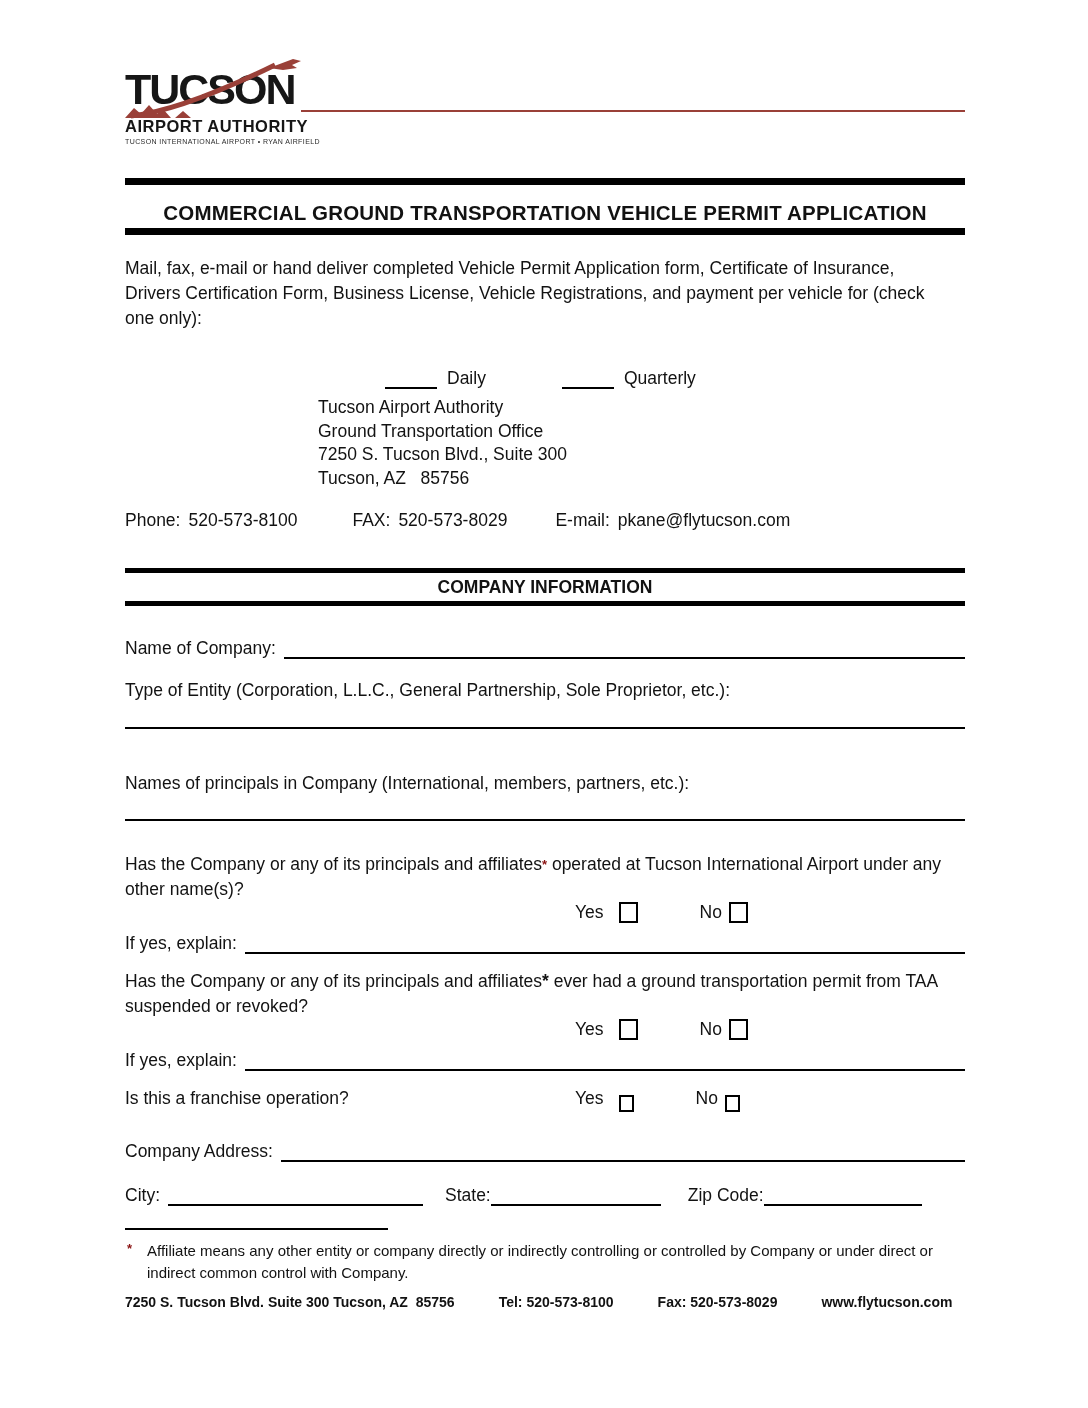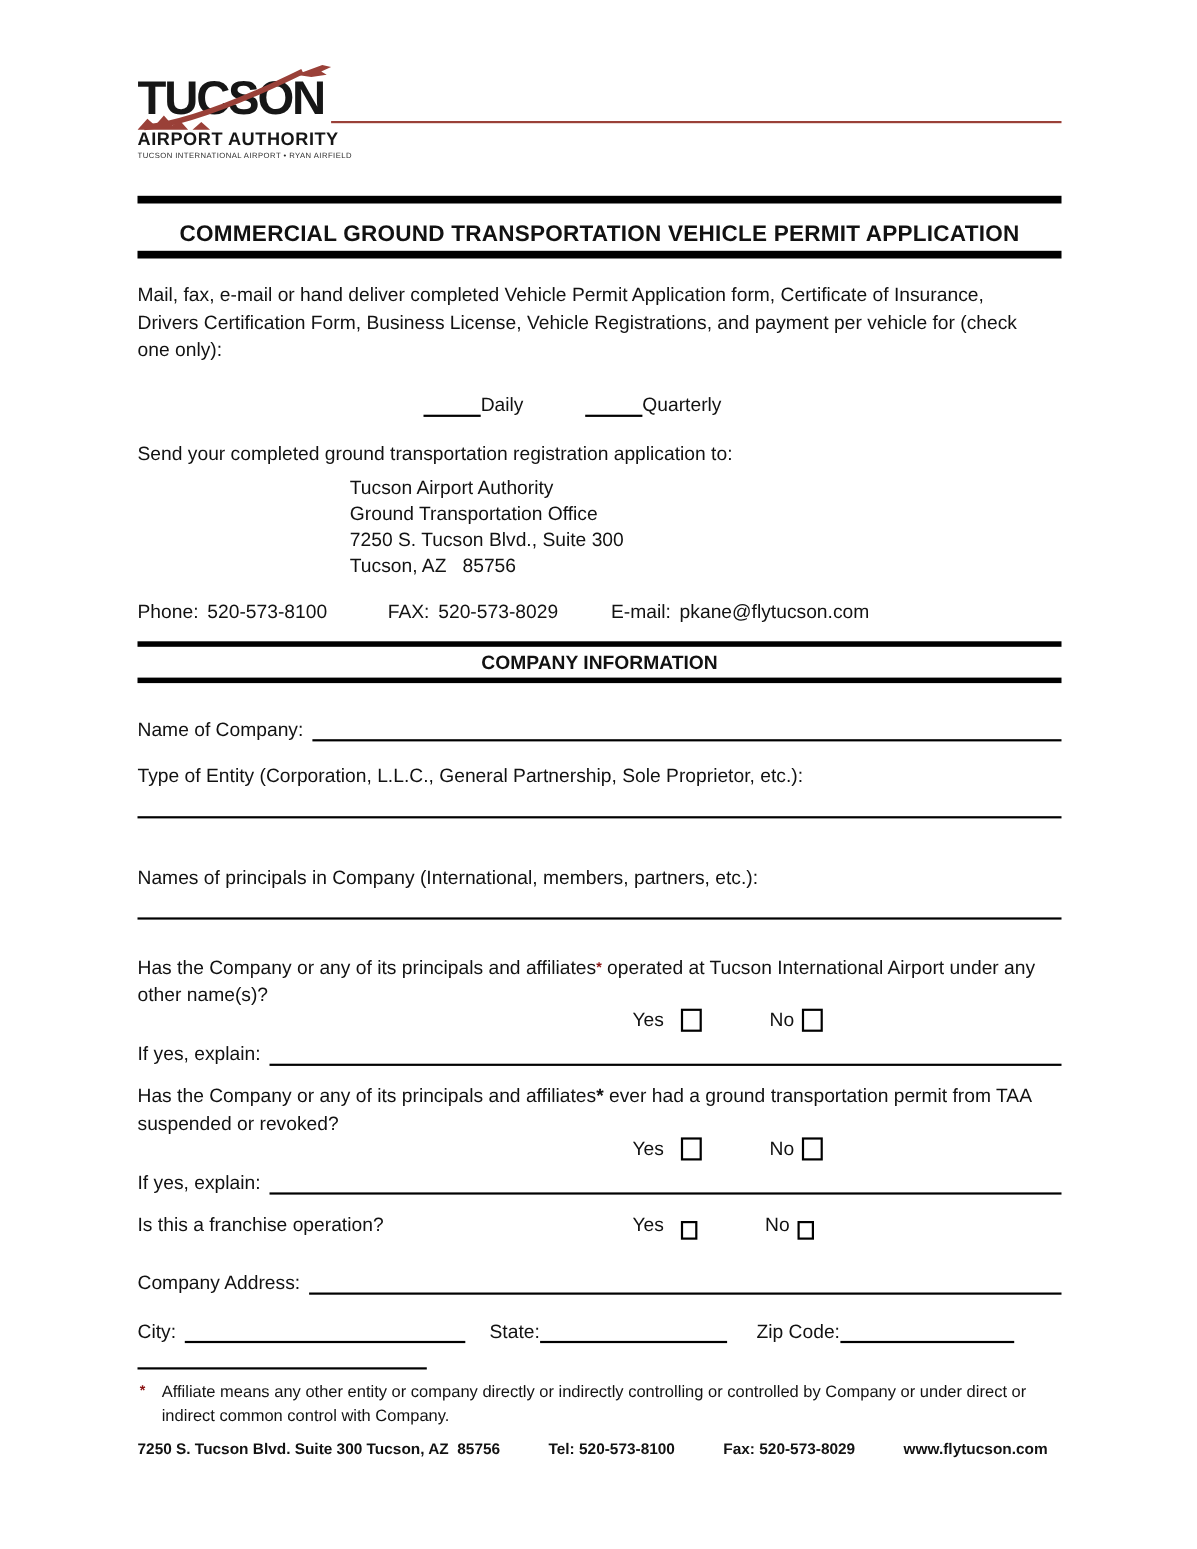--- a/index.html
+++ b/index.html
@@ -16,32 +16,32 @@
   .brand-rule { position:absolute; left:176px; right:0; top:54px; height:2px; background:#9a4038; }
 
   
   .title-block { margin-top:29px; }
   .bar-thick { height:7px; background:#000; }
   .bar-thin  { height:5px; background:#000; }
   .doc-title { text-align:center; font-weight:bold; font-size:20.5px; letter-spacing:.2px; padding:16px 0 3px 0; }
 
   
   .intro { margin-top:21px; width:818px; font-size:17.5px; line-height:25px; }
-  .freq-row { margin-top:23px; padding-left:260px; font-size:17.5px; height:25px; display:flex; align-items:flex-end; }
+  .freq-row { margin-top:33px; padding-left:260px; font-size:17.5px; height:25px; display:flex; align-items:flex-end;gap:10px; }
   .blank-short { display:inline-block; width:52px; border-bottom:2px solid #000; height:20px; }
   .freq-gap { display:inline-block; width:56px; }
   .send-to { margin-top:21px; font-size:17.5px; line-height:25px; }
   .addr-block { margin-top:7px; padding-left:193px; font-size:17.5px; line-height:23.5px; }
   .contact-row { margin-top:20px; font-size:17.5px; display:flex; }
   .contact-item { white-space:nowrap; }
   .contact-item .lbl { margin-right:8px; }
   .contact-gap1 { width:55px; } .contact-gap2 { width:48px; }
 
   
-  .section-hdr { margin-top:16px; }
+  .section-hdr { margin-top:37px; }
   .section-title { text-align:center; font-weight:bold; font-size:17.5px; padding:4px 0 3px 0; }
 
   
   .field-row { display:flex; align-items:flex-end; font-size:17.5px; height:26px; }
   .fill-line { flex:1; border-bottom:2px solid #000; height:20px; margin-left:8px; }
   .full-line { border-bottom:2px solid #000; height:2px; }
   .label-only { font-size:17.5px; line-height:25px; }
   .mt-name { margin-top:27px; }
   .mt-entity-label { margin-top:19px; }
   .mt-entity-line { margin-top:24px; }
@@ -101,21 +101,20 @@
     <div class="intro">Mail, fax, e-mail or hand deliver completed Vehicle Permit Application form, Certificate of Insurance, Drivers Certification Form, Business License, Vehicle Registrations, and payment per vehicle for (check one only):</div>
 
     <div class="freq-row">
       <span class="blank-short"></span>
         <span>Daily</span>
       <span class="freq-gap"></span>
       <span class="blank-short"></span>
         <span>Quarterly</span>
     </div>
 
-    <div class="send-to">Send your completed ground transportation registration application to:</div>
     <div class="addr-block">
       <div>Tucson Airport Authority</div>
       <div>Ground Transportation Office</div>
       <div>7250 S. Tucson Blvd., Suite 300</div>
       <div>Tucson, AZ&nbsp;&nbsp; 85756</div>
     </div>
 
     <div class="contact-row">
       <span class="contact-item"><span class="lbl">Phone:</span><span>520-573-8100</span></span>
       <span class="contact-gap1"></span>

